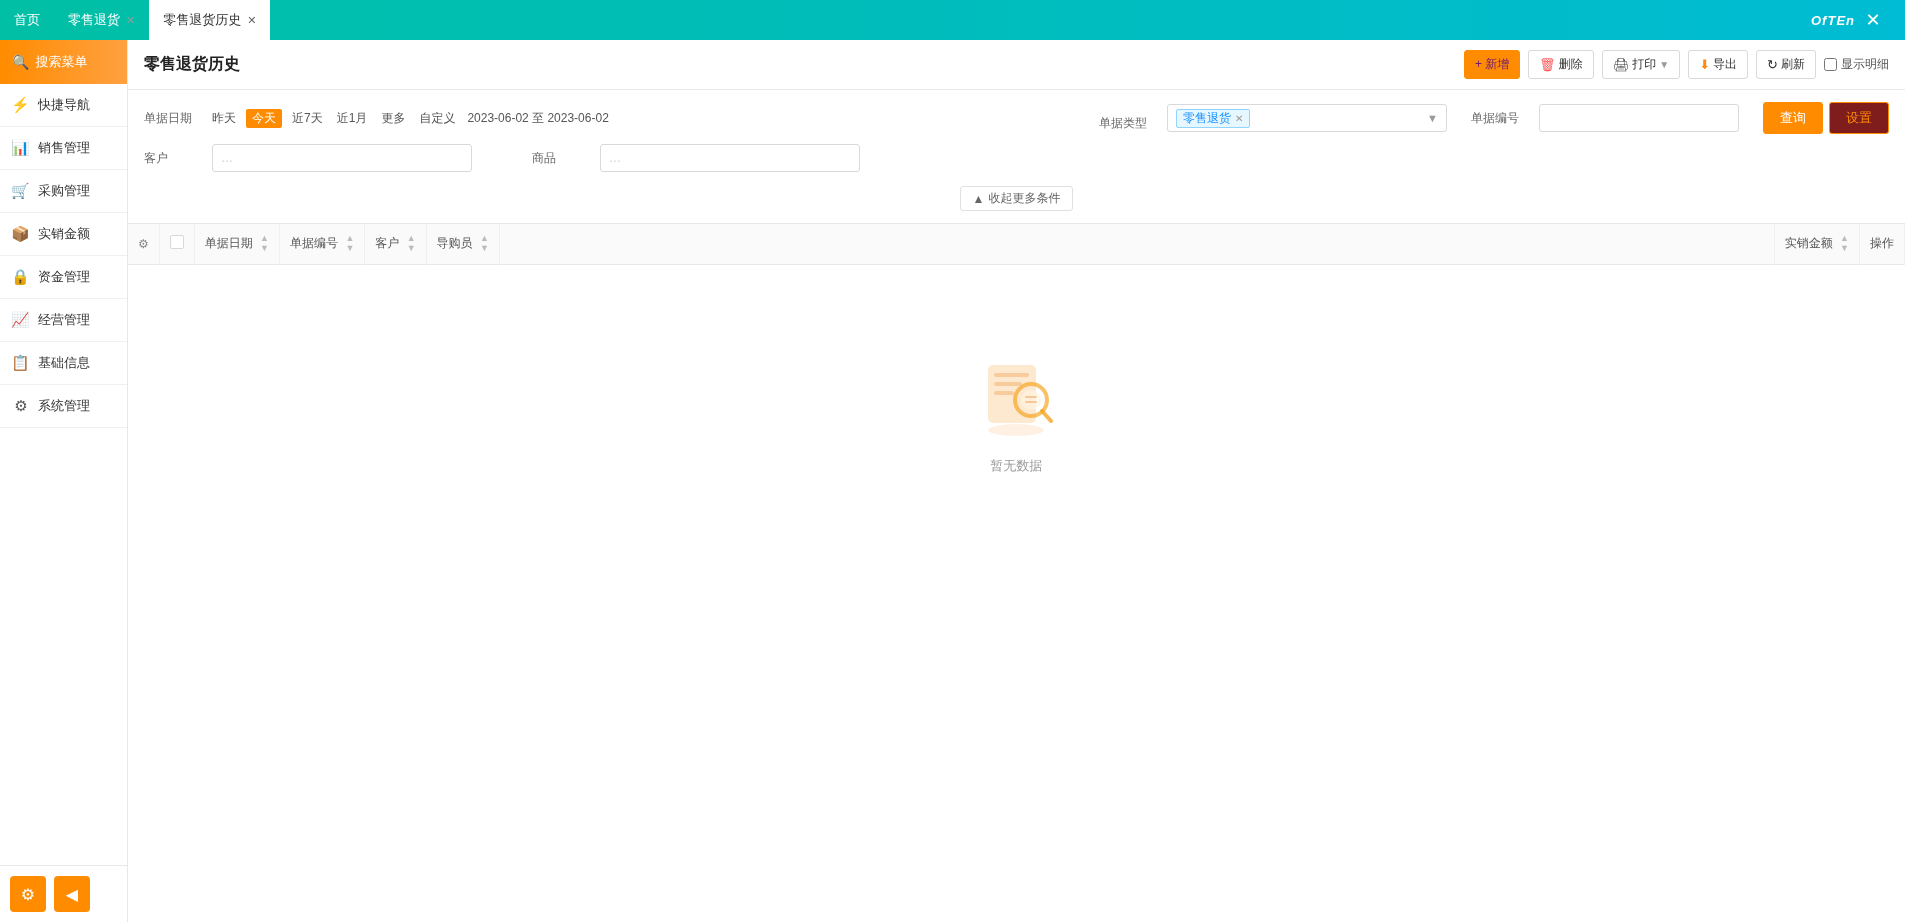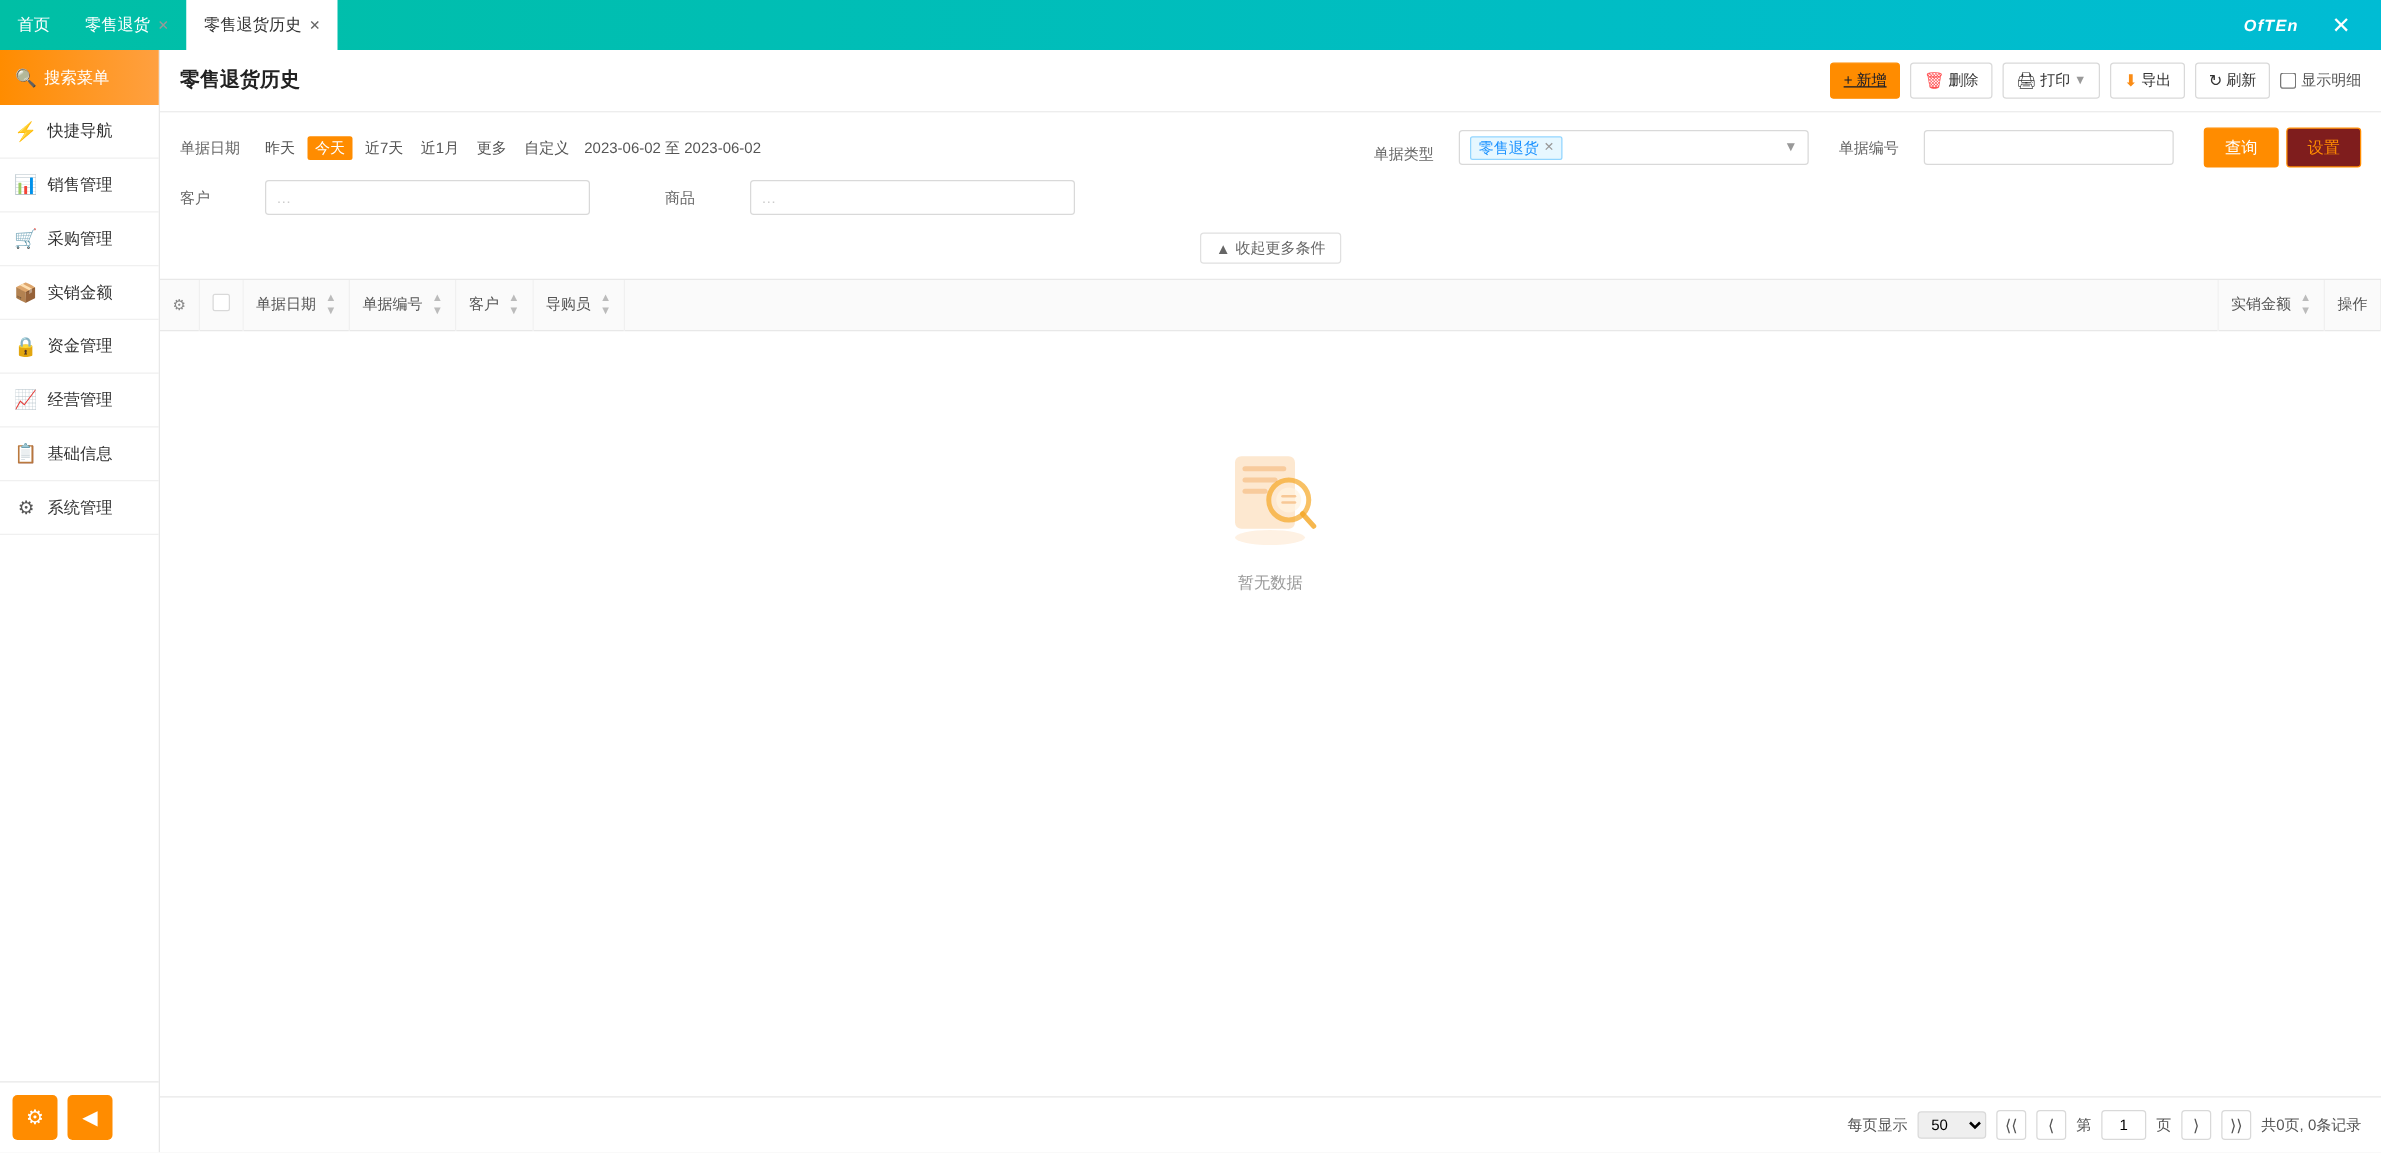--- a/index.html
+++ b/index.html
@@ -34,21 +34,21 @@
       cursor: pointer;
     }
     .tab-item.active .tab-close { color: #666; }
     .top-bar-right {
       margin-left: auto;
       padding-right: 16px;
       color: #fff;
       font-size: 13px;
       display: flex;
       align-items: center;
-      gap: 18px;
+      gap: 2px;
     }
     .close-btn {
       width: 32px;
       height: 32px;
       display: flex;
       align-items: center;
       justify-content: center;
       cursor: pointer;
       color: #fff;
       font-size: 18px;
@@ -158,22 +158,21 @@
       background: #fff;
       border-radius: 3px;
       font-size: 12px;
       color: #333;
       cursor: pointer;
       white-space: nowrap;
     }
     .action-btn.primary {
       background: #ff8c00;
       border-color: #ff8c00;
-      color: #0f172a;
-      text-decoration: underline;
+      color: #701a75;
     }
     .action-btn.query-btn {
       background: #ff8c00;
       border-color: #ff8c00;
       color: #fff;
       padding: 6px 16px;
       font-size: 13px;
     }
     .action-btn.settings-btn {
       background: #7f1d1d;
@@ -653,32 +652,15 @@
                   <line x1="60" y1="57" x2="70" y2="57" stroke="#f5b87a" stroke-width="2" stroke-linecap="round" opacity="0.7"></line>
                 </svg>
                 <span class="empty-text">暂无数据</span>
               </div>
             </td>
           </tr>
         </tbody>
       </table>
     </div>
 
-    <div class="table-footer">
-      <span>每页显示</span>
-      <select class="page-size-select">
-        <option>50</option>
-        <option>10</option>
-        <option>20</option>
-        <option>100</option>
-      </select>
-      <div class="page-nav-btn">⟨⟨</div>
-      <div class="page-nav-btn">⟨</div>
-      <span>第</span>
-      <input class="page-input" type="text" value="1" style="">
-      <span>页</span>
-      <div class="page-nav-btn">⟩</div>
-      <div class="page-nav-btn">⟩⟩</div>
-      <span>共0页, 0条记录</span>
-    </div>
 
   </div>
 </div>
 
 </body></html>

